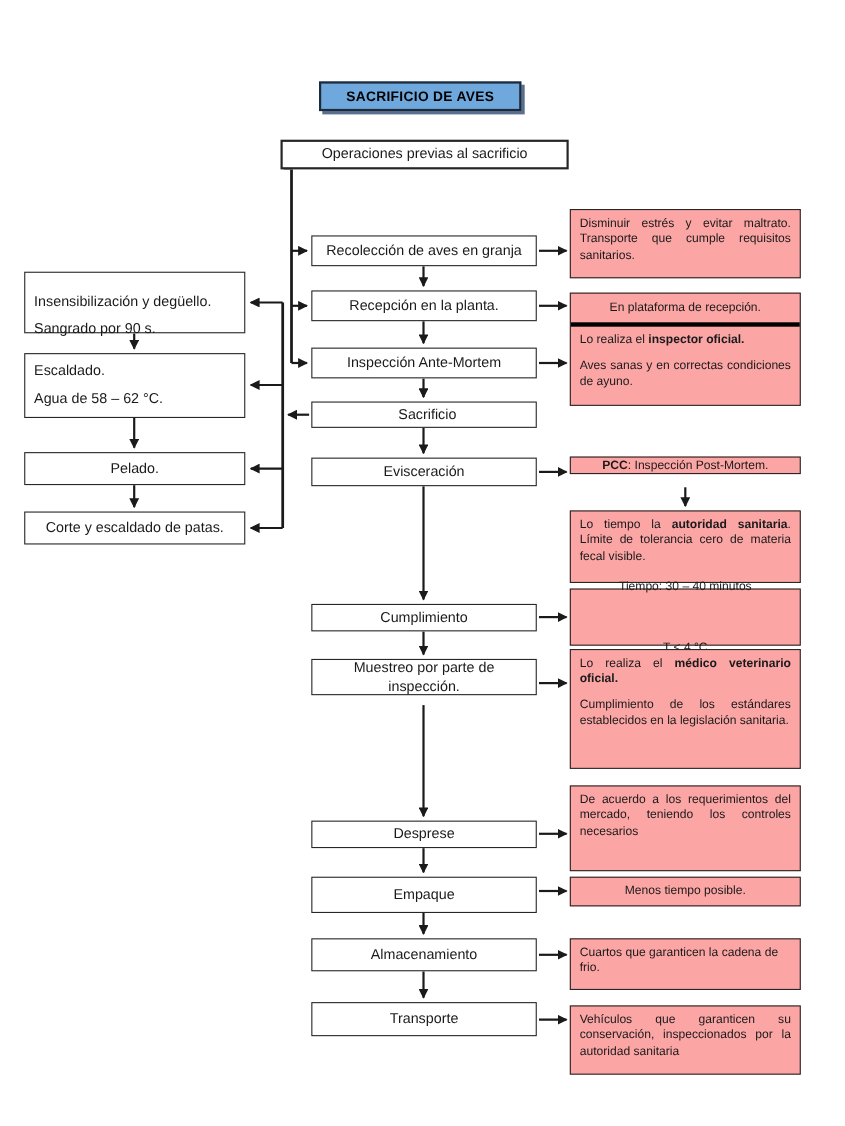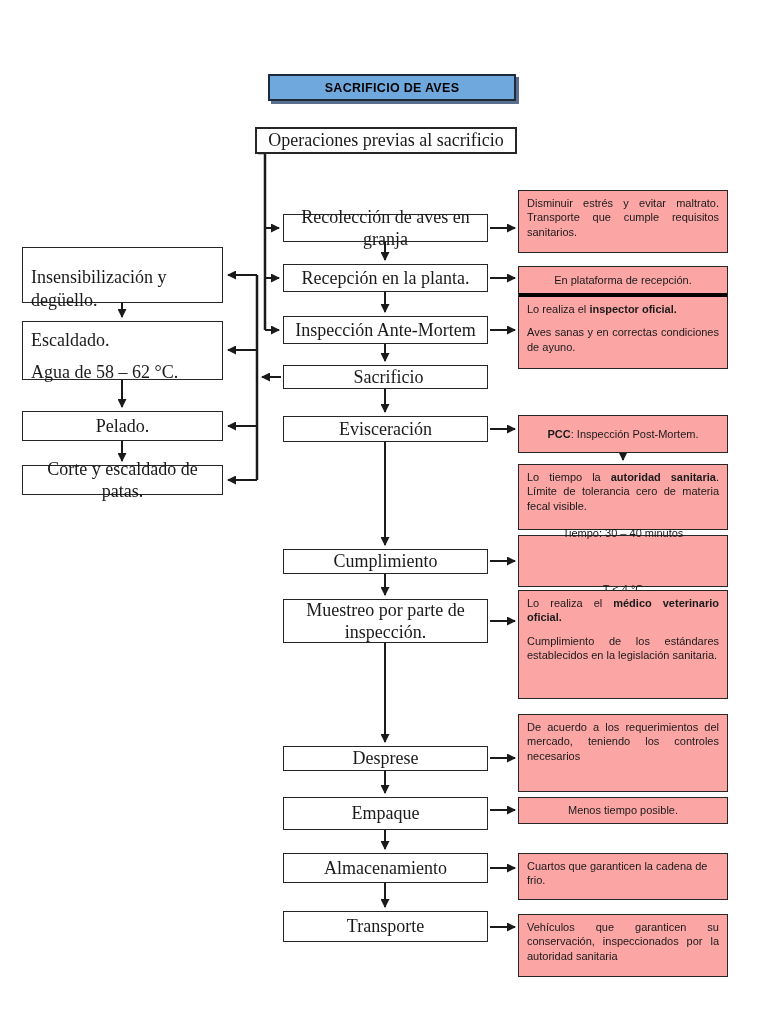--- a/index.html
+++ b/index.html
@@ -4,46 +4,46 @@
 <style>
   html,body{margin:0;padding:0;background:#ffffff;}
   .canvas{
     position:relative;width:768px;height:1024px;background:#ffffff;
     font-family:"Liberation Sans",sans-serif;color:#1a1a1a;overflow:hidden;
   }
   .lines{position:absolute;left:0;top:0;width:768px;height:1024px;pointer-events:none;}
   .bx{
     position:absolute;box-sizing:border-box;background:#fff;border:1.6px solid #262626;
     display:flex;align-items:center;justify-content:center;text-align:center;
-    font-size:18px;line-height:1.25;padding:2px 6px;font-family:Liberation Serif, serif;
+    font-size:13px;line-height:1.25;padding:2px 6px;
   }
   .note{
     position:absolute;box-sizing:border-box;background:#fca5a5;border:1.6px solid #262626;
     font-size:11px;line-height:1.3;padding:5px 8px;
   }
   .note p{margin:0;}
   .note p + p{margin-top:9px;}
   .j{text-align:justify;}
   .ctr{text-align:center;}
   .title{
-    position:absolute;left:268px;top:74px;width:248px;height:27px;box-sizing:border-box;
+    position:absolute;left:290px;top:74px;width:184px;height:27px;box-sizing:border-box;
     background:#6fa8dc;border:2px solid #1f2a3a;box-shadow:3px 3px 0 #5a6f8d;
     display:flex;align-items:center;justify-content:center;
     font-size:12.5px;font-weight:bold;letter-spacing:.3px;color:#000;
   }
   .intro{left:255px;top:127px;width:262px;height:27px;border-width:2px;}
   
   .c{left:283px;width:205px;}
   #b-recoleccion{top:214px;height:28px;}
   #b-recepcion{top:264px;height:28px;}
   #b-inspeccion{top:316px;height:28px;}
   #b-sacrificio{top:365px;height:24px;padding-left:12px;}
   #b-evisceracion{top:416px;height:26px;}
   #b-enfriamiento{top:549px;height:25px;}
-  #b-muestreo{top:599px;height:44px;}
+  #b-muestreo{top:599px;height:33px;}
   #b-desprese{top:746px;height:25px;}
   #b-empaque{top:797px;height:33px;}
   #b-almacenamiento{top:853px;height:30px;}
   #b-transporte{top:911px;height:31px;}
   
   .l{left:22px;width:201px;}
   #b-insensibilizacion{top:247px;height:56px;display:block;text-align:left;padding:18px 8px;}
   #b-escaldado{top:321px;height:59px;display:block;text-align:left;padding:7px 8px;}
   #b-pelado{top:411px;height:30px;}
   #b-corte{top:465px;height:30px;}
@@ -51,21 +51,21 @@
   .twoLine p + p{margin-top:9px;}
   
   .r{left:518px;width:210px;}
   #n-granja{top:190px;height:63px;}
   #n-combo{top:266px;height:103px;padding:0;}
   .combo-top{height:26px;display:flex;align-items:center;justify-content:center;}
   .combo-div{height:4px;background:#000;}
   .combo-bot{padding:5px 8px;}
   .combo-bot p{margin:0;}
   .combo-bot p + p{margin-top:9px;}
-  #n-pcc{top:415px;height:38px;display:flex;align-items:center;justify-content:center;padding:2px 10px;}
+  #n-pcc{top:415px;height:16px;display:flex;align-items:center;justify-content:center;padding:2px 10px;}
   #n-autoridad{top:464px;height:66px;}
   #n-tiempo{top:535px;height:52px;display:flex;flex-direction:column;align-items:center;justify-content:center;gap:9px;}
   #n-tiempo p{margin:16px;}
   #n-medico{top:590px;height:109px;}
   #n-mercado{top:714px;height:78px;}
   #n-menos{top:797px;height:27px;display:flex;align-items:center;justify-content:center;}
   #n-cuartos{top:853px;height:47px;}
   #n-vehiculos{top:914px;height:63px;}
 </style>
 </head>

